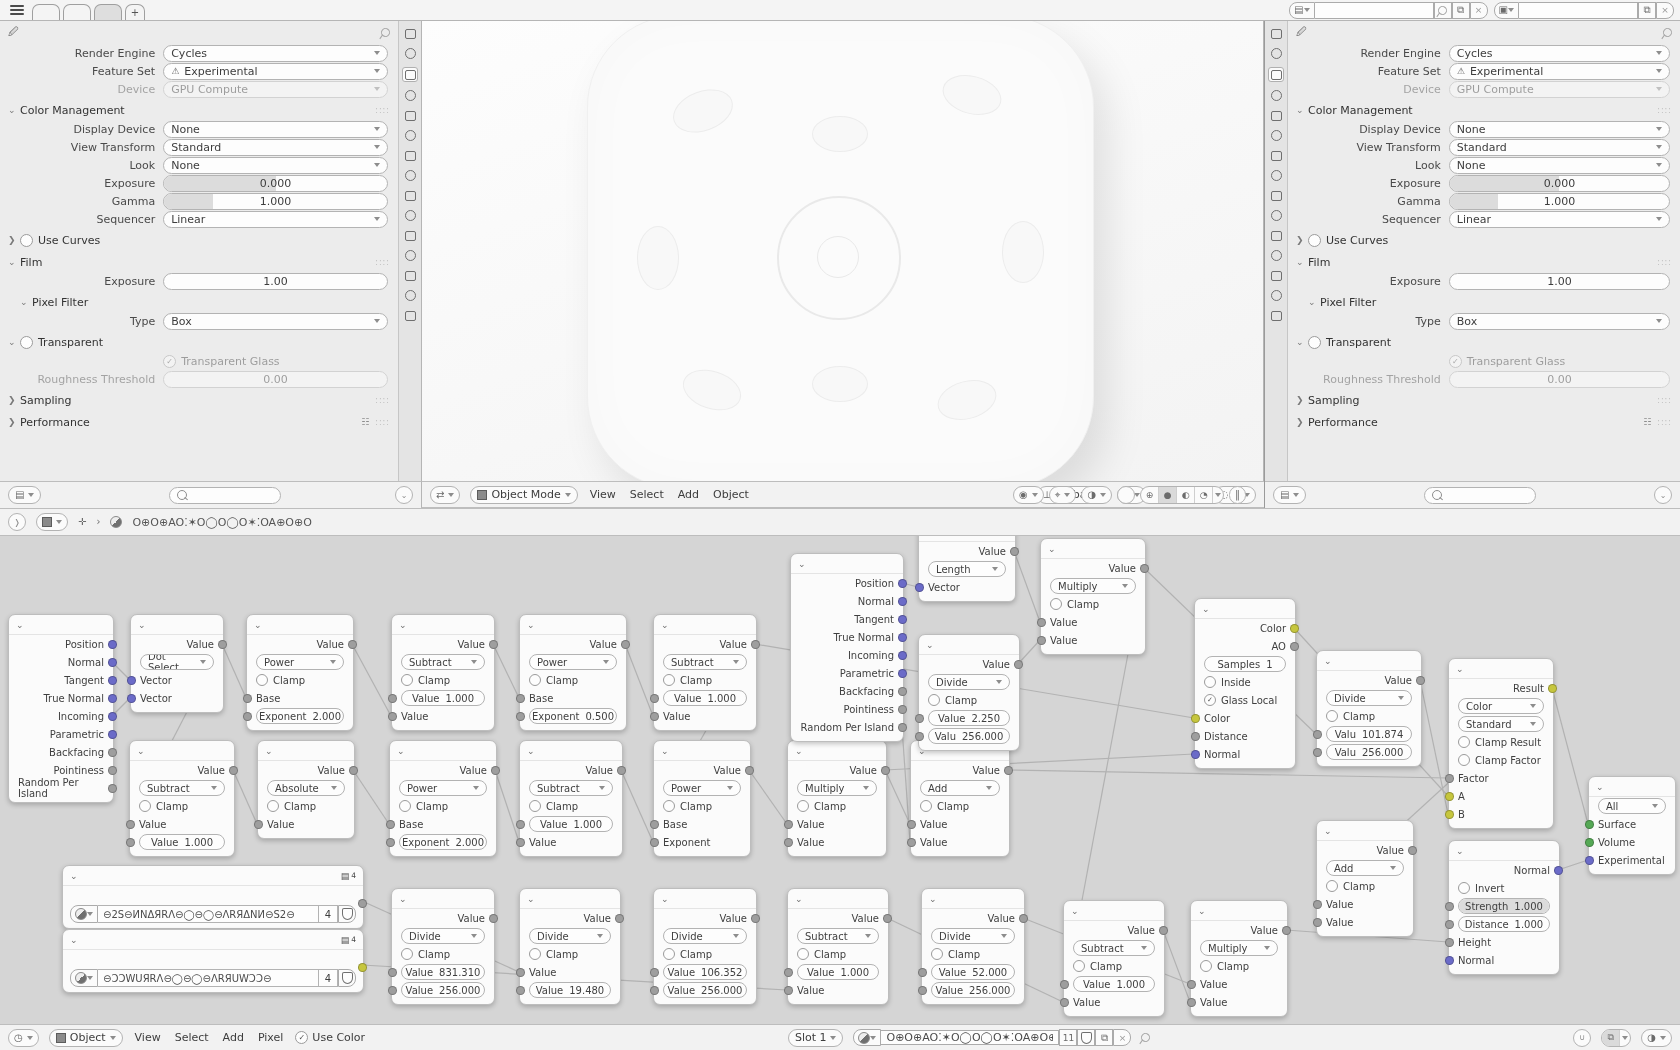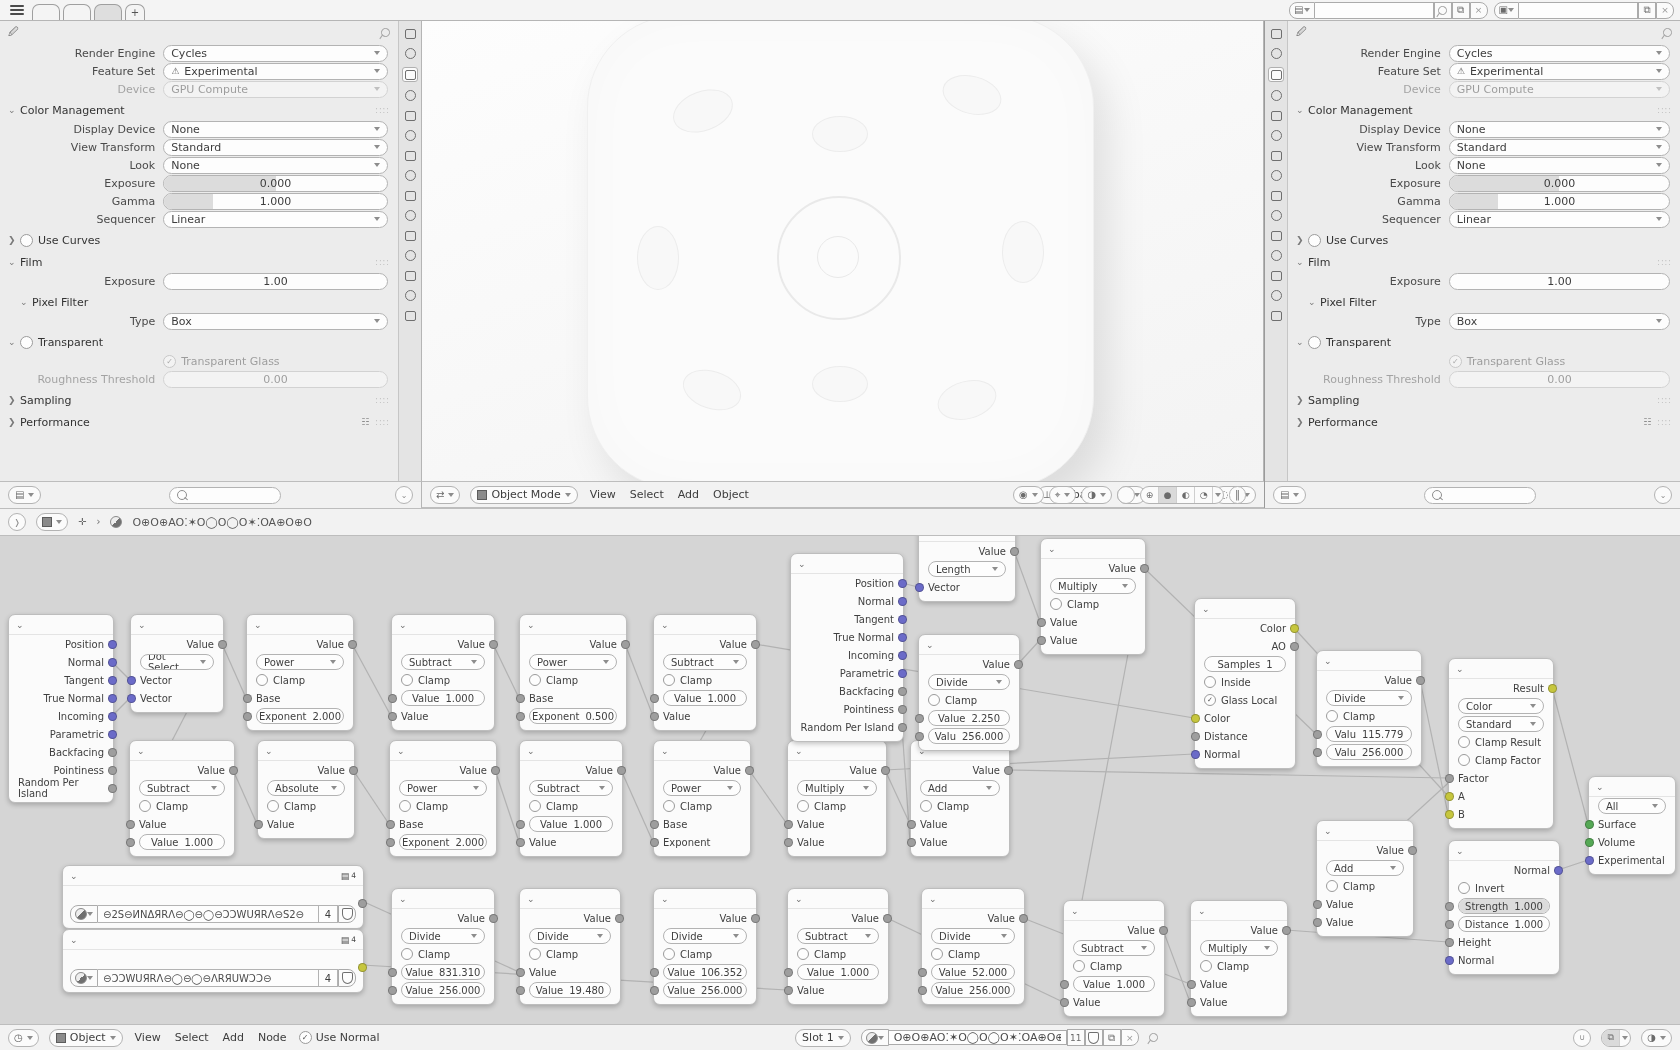--- a/index.html
+++ b/index.html
@@ -1163,21 +1163,21 @@
         </div>
       </div>
       <div class="node" style="left: 62px; top: 329px; width: 300px; height: 62px;">
         <div class="n-head">⌄<span class="badge4">▤<sub>4</sub></span></div>
         <div style="height: 14px;"></div>
         <div class="grp-row">
           <div class="sel-chip" style="border-radius:8px 0 0 8px;height:16px;">
             <span class="icon-sphere"></span>
             <div class="caret"></div>
           </div>
-          <div class="db-name" style="margin-left:-4px;">⊖2S⊖ИNΔЯRΛ⊖◯⊖◯⊖ƆƆWUЯRΛ⊖S2⊖</div>
+          <div class="db-name" style="margin-left:-4px;">⊖2S⊖ИNΔЯRΛ⊖◯⊖◯⊖ΛRЯΔNИ⊖S2⊖</div>
           <div class="db-count" style="margin-left:-4px;">4</div>
           <div class="rnd-btn" style="margin-left:-4px;height:16px;">
             <span class="icon-shield"></span>
           </div>
         </div>
         <span class="sock out" style="top: 33px; margin-top: 0px; background: rgb(158, 158, 158);"></span>
       </div>
       <div class="node" style="left: 62px; top: 393px; width: 300px; height: 62px;">
         <div class="n-head">⌄<span class="badge4">▤<sub>4</sub></span></div>
         <div style="height: 14px;"></div>
@@ -1456,21 +1456,21 @@
           </span>
         </div>
         <div class="n-row">
           <span class="nchk"></span>
           <span>Clamp</span>
         </div>
         <div class="n-row">
           <span class="pill">
             <span class="fill" style="width:0%"></span>
             <span>Valu</span>
-            <span>115.779</span>
+            <span>101.874</span>
           </span>
           <span class="sock in" style="background: rgb(158, 158, 158);"></span>
         </div>
         <div class="n-row">
           <span class="pill">
             <span class="fill" style="width:0%"></span>
             <span>Valu</span>
             <span>256.000</span>
           </span>
           <span class="sock in" style="background: rgb(158, 158, 158);"></span>
@@ -1604,24 +1604,24 @@
         <div class="caret"></div>
       </div>
     <div class="chip">
         <span class="icon-cube"></span>
         <span>Object</span>
         <div class="caret"></div>
       </div>
     <span class="menu">View</span>
     <span class="menu">Select</span>
     <span class="menu">Add</span>
-    <span class="menu">Node</span>
+    <span class="menu">Pixel</span>
     <span style="display:flex;align-items:center;gap:4px;">
         <span class="chk">✓</span>
-        <span>Use Normal</span>
+        <span>Use Color</span>
       </span>
     <div style="flex:1"></div>
     <div class="chip">
         <span>Slot 1</span>
         <div class="caret"></div>
       </div>
     <div class="selector">
       <div class="sel-chip">
           <span class="icon-sphere"></span>
           <div class="caret"></div>

